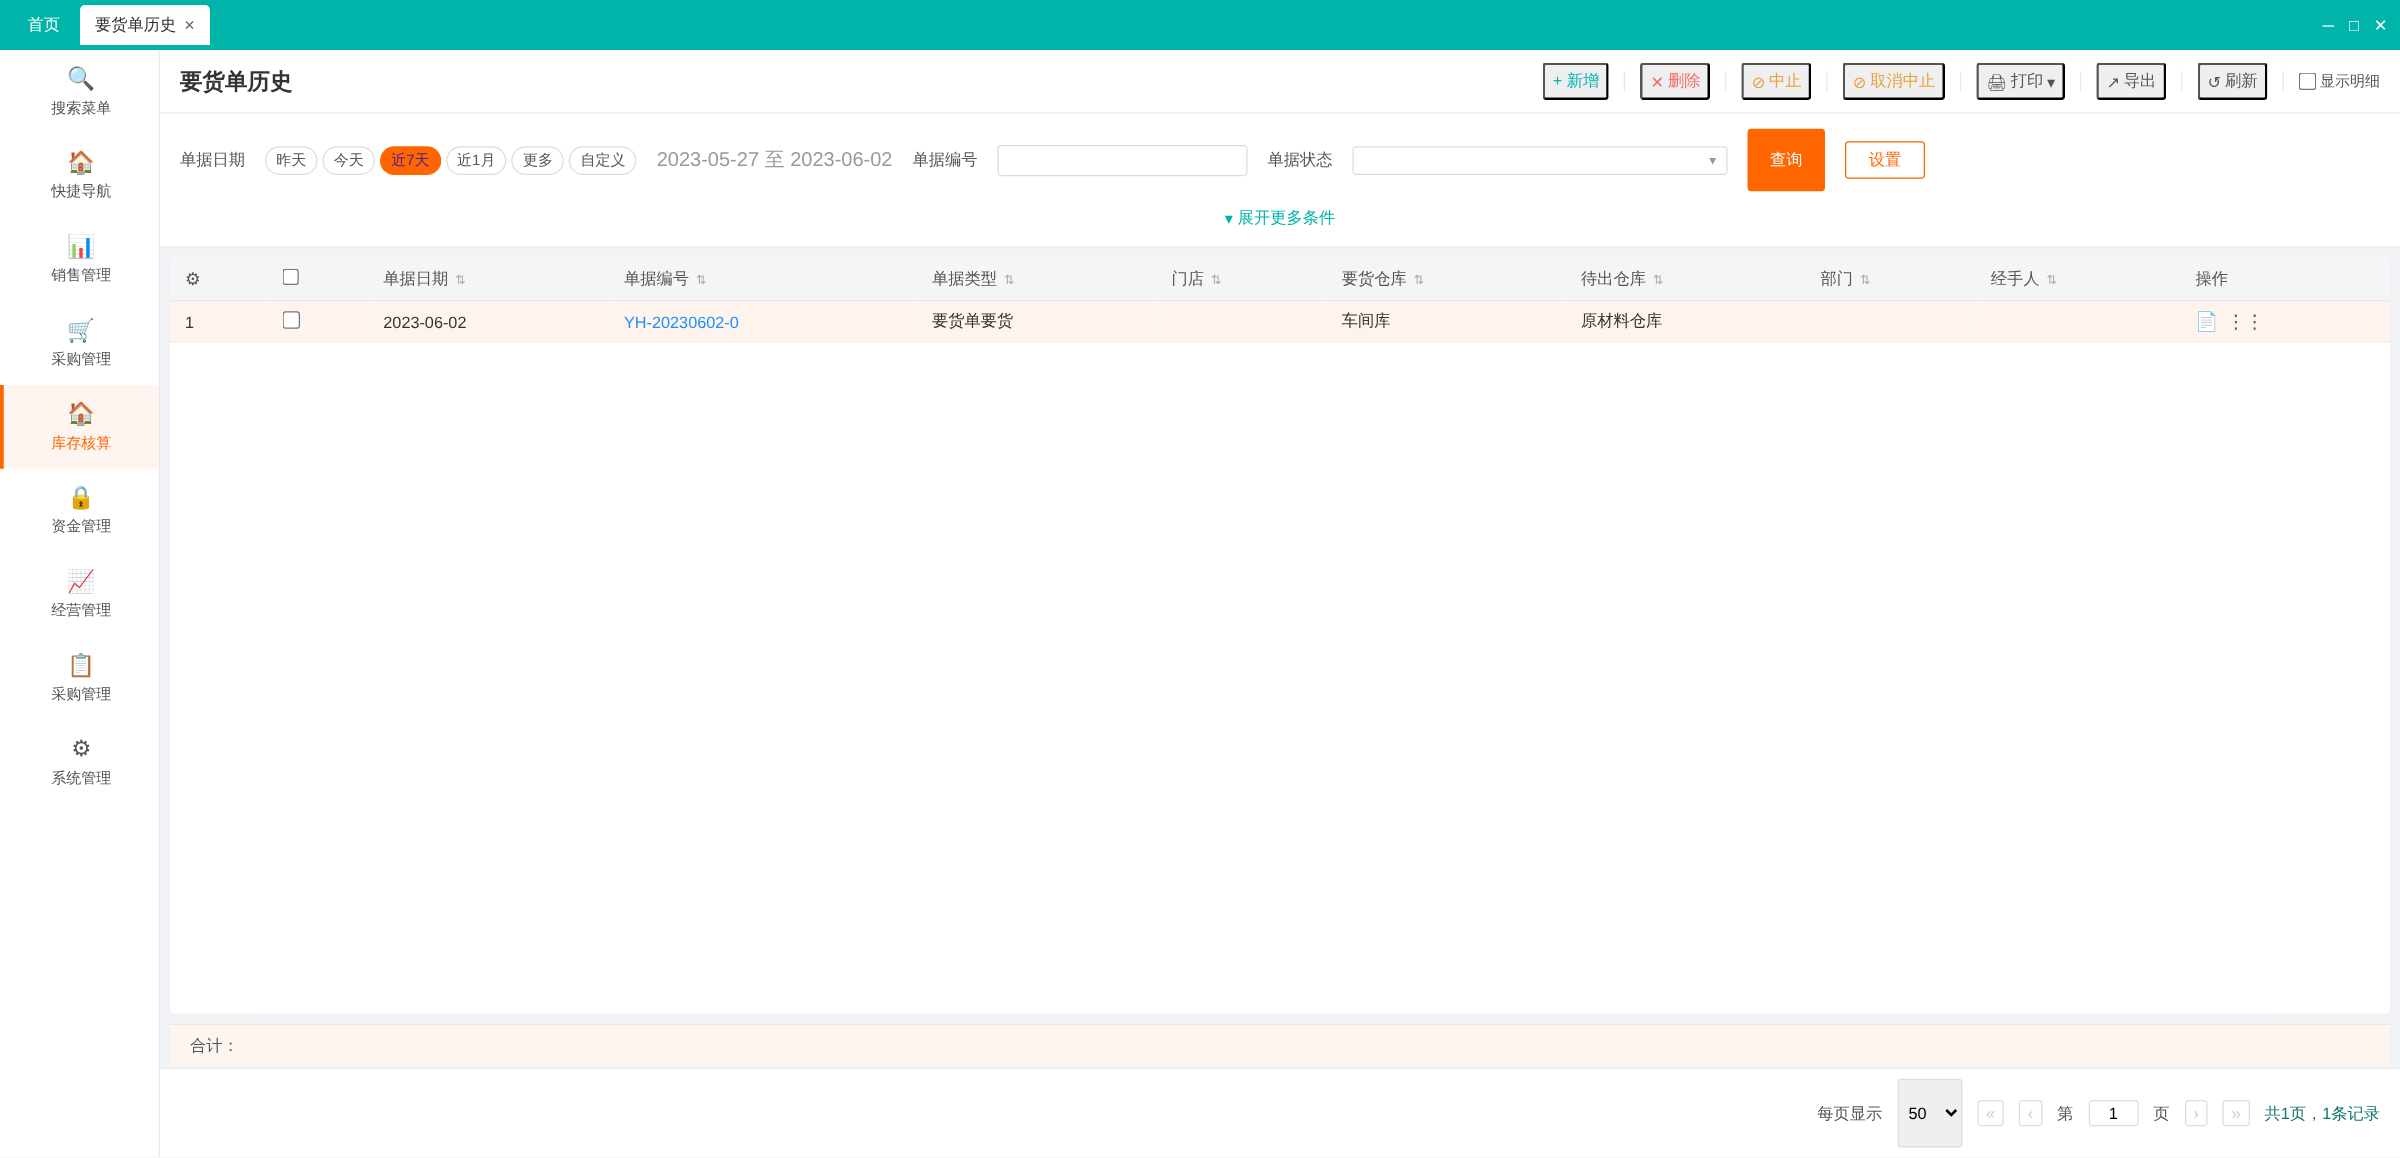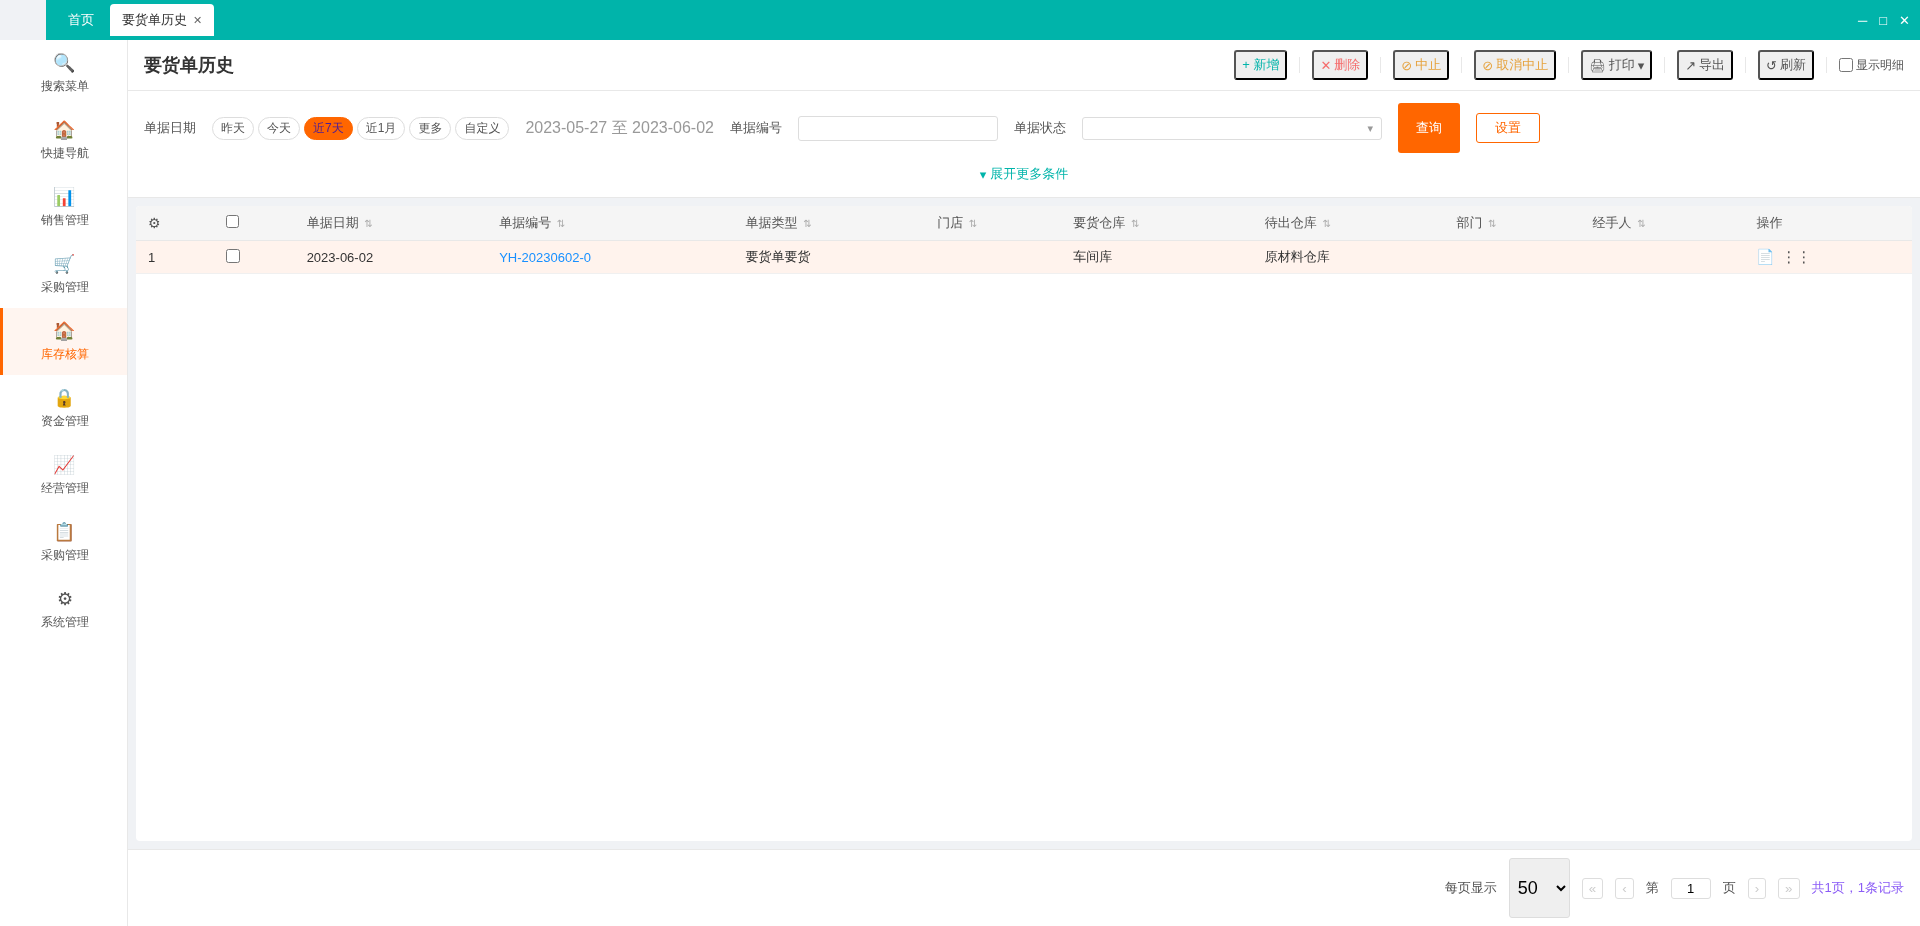--- a/index.html
+++ b/index.html
@@ -7,21 +7,20 @@
 
     
     .top-bar {
       height: 40px;
       background: #00b4aa;
       display: flex;
       align-items: center;
       padding: 0 10px;
       gap: 4px;
       flex-shrink: 0;
-      margin-left: 46px;
     }
     .top-bar-tab {
       height: 32px;
       padding: 0 12px;
       border-radius: 4px 4px 0 0;
       display: flex;
       align-items: center;
       gap: 6px;
       cursor: pointer;
       font-size: 13px;
@@ -283,40 +282,40 @@
       gap: 12px;
       border-top: 1px solid #e8e8e8;
       font-size: 13px;
       color: #555;
       flex-shrink: 0;
     }
     .page-size-select {
       border: 1px solid #ddd;
       border-radius: 3px;
       padding: 18px 4px;
-      font-size: 18px;
+      font-size: 13px;
     }
     .page-nav-btn {
       cursor: pointer;
       color: #555;
       padding: 2px 6px;
       border: 1px solid #ddd;
       border-radius: 3px;
       background: #fff;
     }
     .page-nav-btn.disabled { color: #ccc; cursor: not-allowed; }
     .page-input {
       width: 40px;
       border: 1px solid #ddd;
       border-radius: 3px;
       padding: 2px 4px;
       text-align: center;
       font-size: 13px;
     }
-    .page-total-text { color: #8b5cf6; }
+    .page-total-text { color: #0f766e; }
 
     
     .v-divider { width: 1px; height: 16px; background: #e8e8e8; }
   </style>
 </head>
 <body>
 
 <div class="top-bar">
   <div class="top-bar-tab home">
     <span>首页</span>
@@ -526,20 +525,23 @@
               <div class="op-icons">
                 <span class="op-icon" title="编辑">📄</span>
                 <span class="op-icon" title="更多">⋮⋮</span>
               </div>
             </td>
           </tr>
         </tbody>
       </table>
     </div>
 
+    <div class="table-footer">
+      <span>合计：</span>
+    </div>
 
     <div class="pagination-bar">
       <span>每页显示</span>
       <select class="page-size-select">
         <option value="10">10</option>
         <option value="20">20</option>
         <option value="50" selected="">50</option>
         <option value="100">100</option>
       </select>
       <button class="page-nav-btn disabled">«</button>

